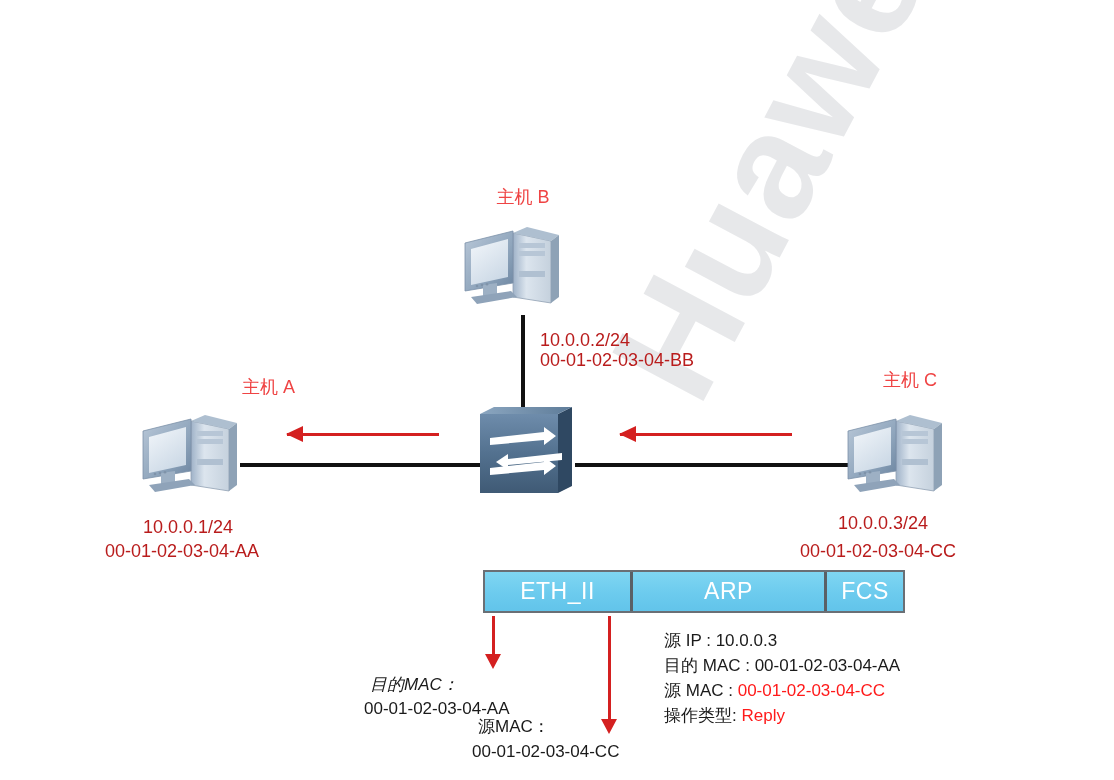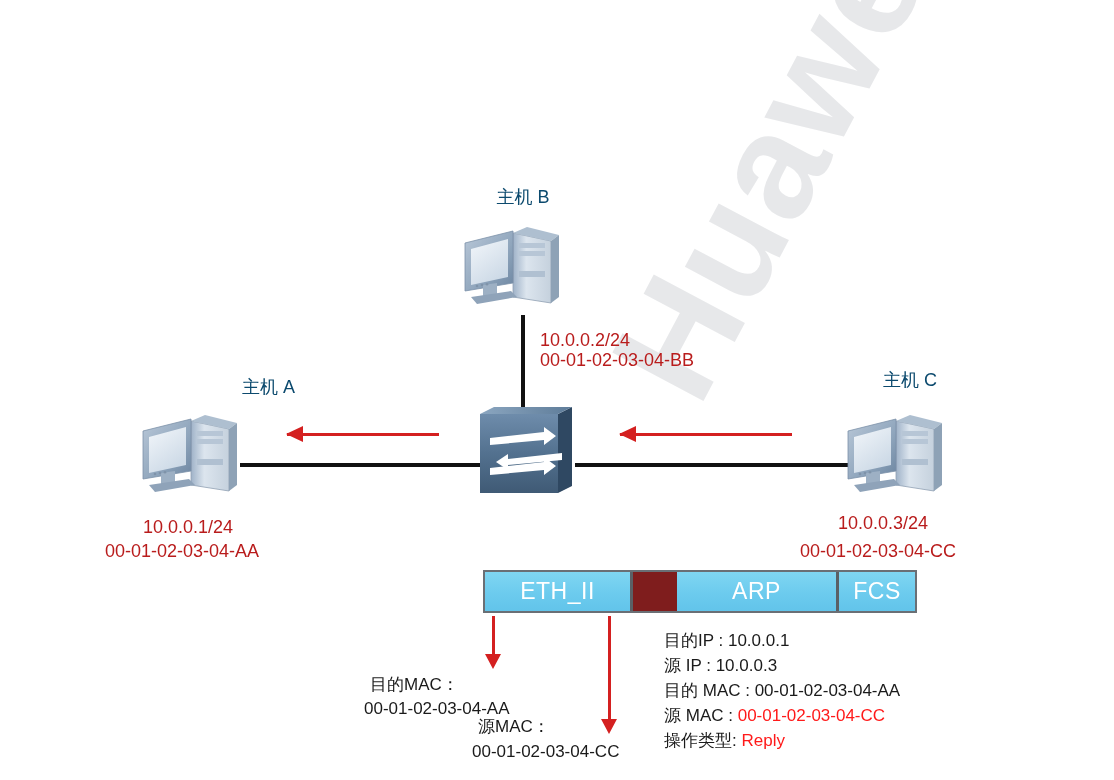--- a/index.html
+++ b/index.html
@@ -42,21 +42,21 @@
     font-weight: bold;
     letter-spacing: 2px;
     white-space: nowrap;
     pointer-events: none;
     user-select: none;
   }
 
   
   .node-title {
     font-size: 18px;
-    color: #0c4a6e;
+    color: #ef4444;
     text-align: center;
     white-space: nowrap;
   }
   .node-info {
     font-size: 18px;
     color: #b91c1c;
     line-height: 24px;
     white-space: nowrap;
   }
   .ann {
@@ -108,21 +108,21 @@
     border-top: 15px solid #d42020;
   }
 
   
   #frame-bar {
     left: 483px;
     top: 570px;
     height: 43px;
     display: flex;
     border: 2px solid #6a6f75;
-    background: #7f1d1d;
+    background: #0c4a6e;
     box-sizing: border-box;
   }
   .frame-seg {
     background: linear-gradient(180deg, #7fd6f2 0%, #6ccbee 55%, #62c4ea 100%);
     color: #ffffff;
     font-size: 23px;
     display: flex;
     align-items: center;
     justify-content: center;
     border-right: 3px solid #5a6066;
@@ -265,35 +265,34 @@
       <polygon points="18,68 72,62 72,57 84,66 72,75 72,70 18,75" fill="#ffffff"></polygon>
     </svg>
   </div>
 
   <div class="abs arrow-left" style="left:620px; top:433px; width:172px;"></div>
 
   <div class="abs arrow-left" style="left:287px; top:433px; width:152px;"></div>
 
   <div id="frame-bar" class="abs">
     <div class="frame-seg" style="width:148px;">ETH_II</div>
-    <div class="frame-seg" style="width:162px;margin-left:44px;">ARP</div>
+    <div class="frame-seg" style="width:194px;">ARP</div>
     <div class="frame-seg" style="width:76px;">FCS</div>
   </div>
 
   <div class="abs arrow-down" style="left:492px; top:616px; height:40px;"></div>
   <div class="abs arrow-down" style="left:608px; top:616px; height:105px;"></div>
 
-  <div class="abs ann" style="left:370px; top:672px;">目的MAC：</div>
+  <div class="abs ann" style="left:370px; top:672px;font-style:italic;">目的MAC：</div>
   <div class="abs ann" style="left:364px; top:696px;">00-01-02-03-04-AA</div>
 
   <div class="abs ann" style="left:478px; top:714px;">源MAC：</div>
   <div class="abs ann" style="left:472px; top:739px;">00-01-02-03-04-CC</div>
 
   <div class="abs" style="left:664px; top:628px;">
-    <div class="ann">目的IP : 10.0.0.1</div>
     <div class="ann">源    IP : 10.0.0.3</div>
     <div class="ann">目的 MAC : 00-01-02-03-04-AA</div>
     <div class="ann">
       <span>源    MAC : </span><span class="red">00-01-02-03-04-CC</span>
     </div>
     <div class="ann">
       <span>操作类型: </span><span class="red">Reply</span>
     </div>
   </div>
 

